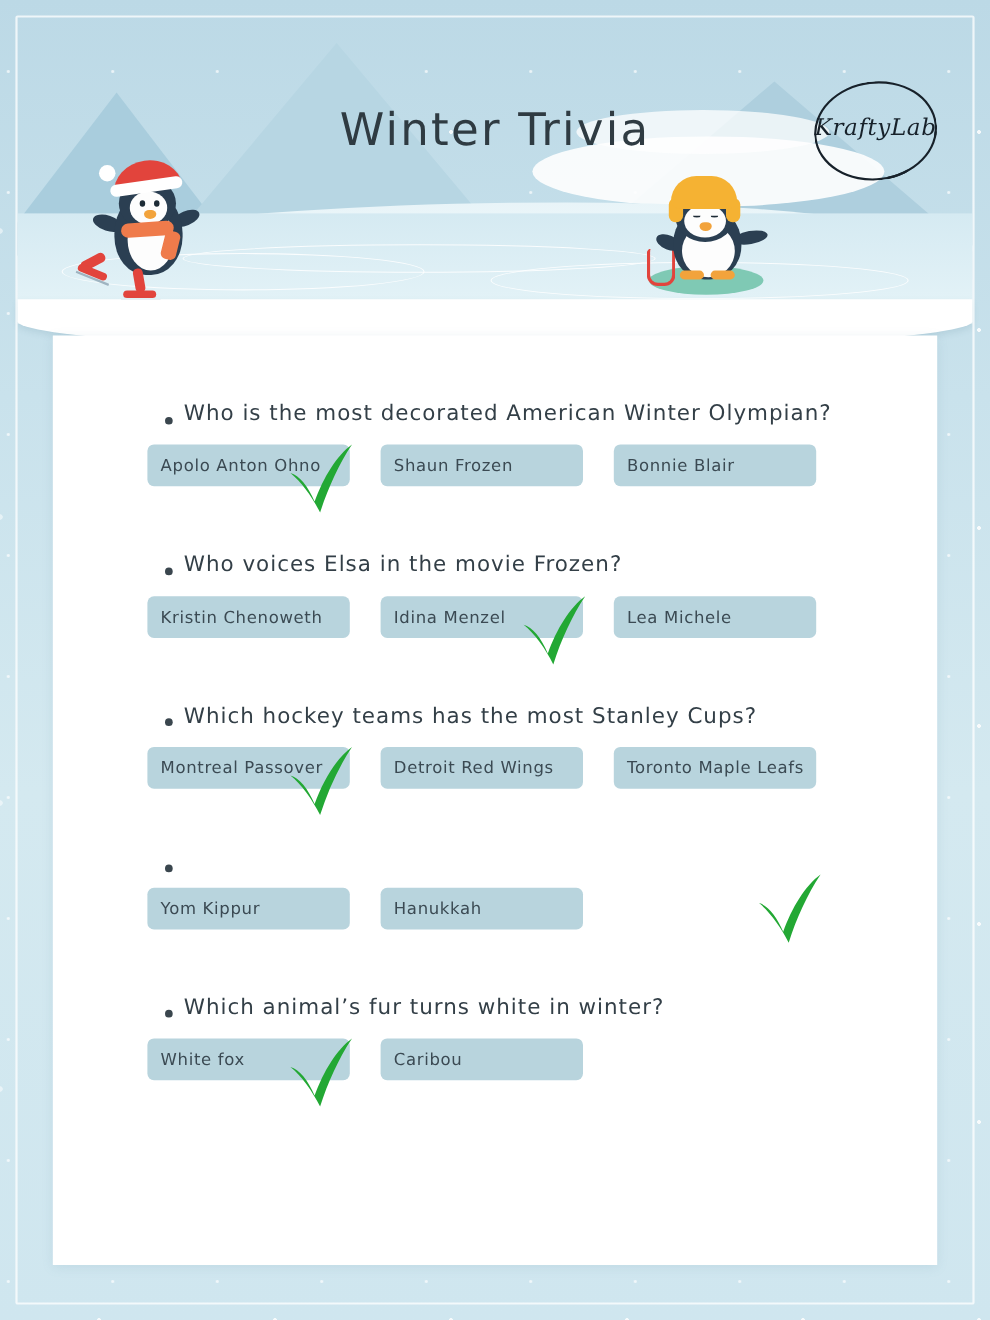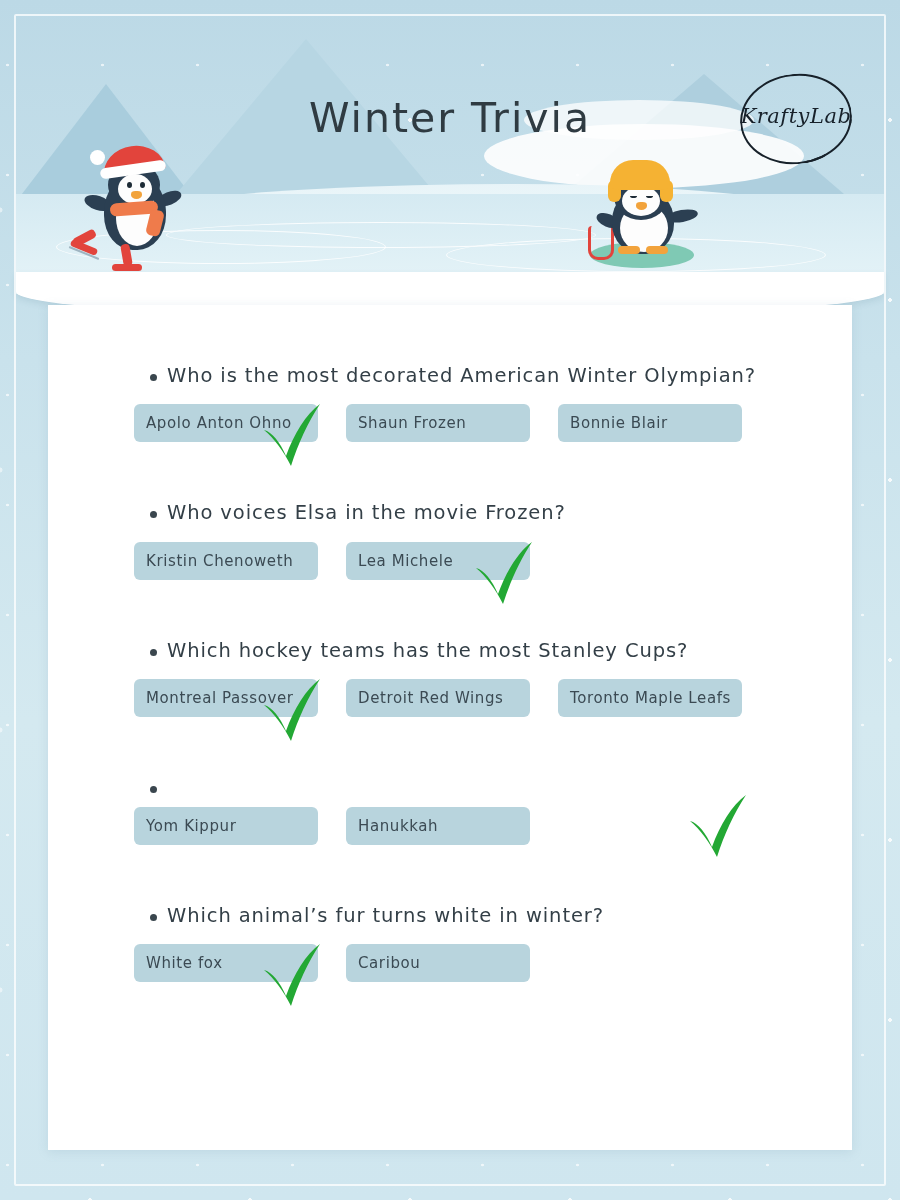--- a/index.html
+++ b/index.html
@@ -297,21 +297,21 @@
     position: absolute;
     left: 48px; top: 305px;
     width: 804px; height: 845px;
     background: #ffffff;
     box-shadow: 0 2px 10px rgba(110,150,170,0.18);
   }
 
   .question-block { padding: 0 40px; }
   .q-row {
     display: flex;
-    align-items: flex-start;
+    align-items: center;
     gap: 10px;
     padding-left: 62px;
   }
   .bullet {
     width: 7px; height: 7px;
     background: #3a464e;
     border-radius: 50%;
     margin-top: 13px;
     flex: 0 0 auto;
   }
@@ -451,20 +451,21 @@
 
     <div class="spacer"></div>
 
     <div class="question-block">
       <div class="q-row">
         <span class="bullet"></span>
         <span class="q-text">Who voices Elsa in the movie Frozen?</span>
       </div>
       <div class="options">
         <div class="option">Kristin Chenoweth</div>
+        <div class="option">Idina Menzel</div>
         <div class="option">Lea Michele</div>
         <div class="check" style="left:382px; top:-4px;">
           <svg viewBox="0 0 66 68" width="66" height="68" aria-hidden="true">
             <path d="M6 30 C14 32 22 42 28 56 C36 34 48 14 62 4 C50 22 40 44 33 66 C26 52 16 38 6 30 Z" fill="#23a834"></path>
           </svg>
         </div>
       </div>
     </div>
 
     <div class="spacer"></div>

